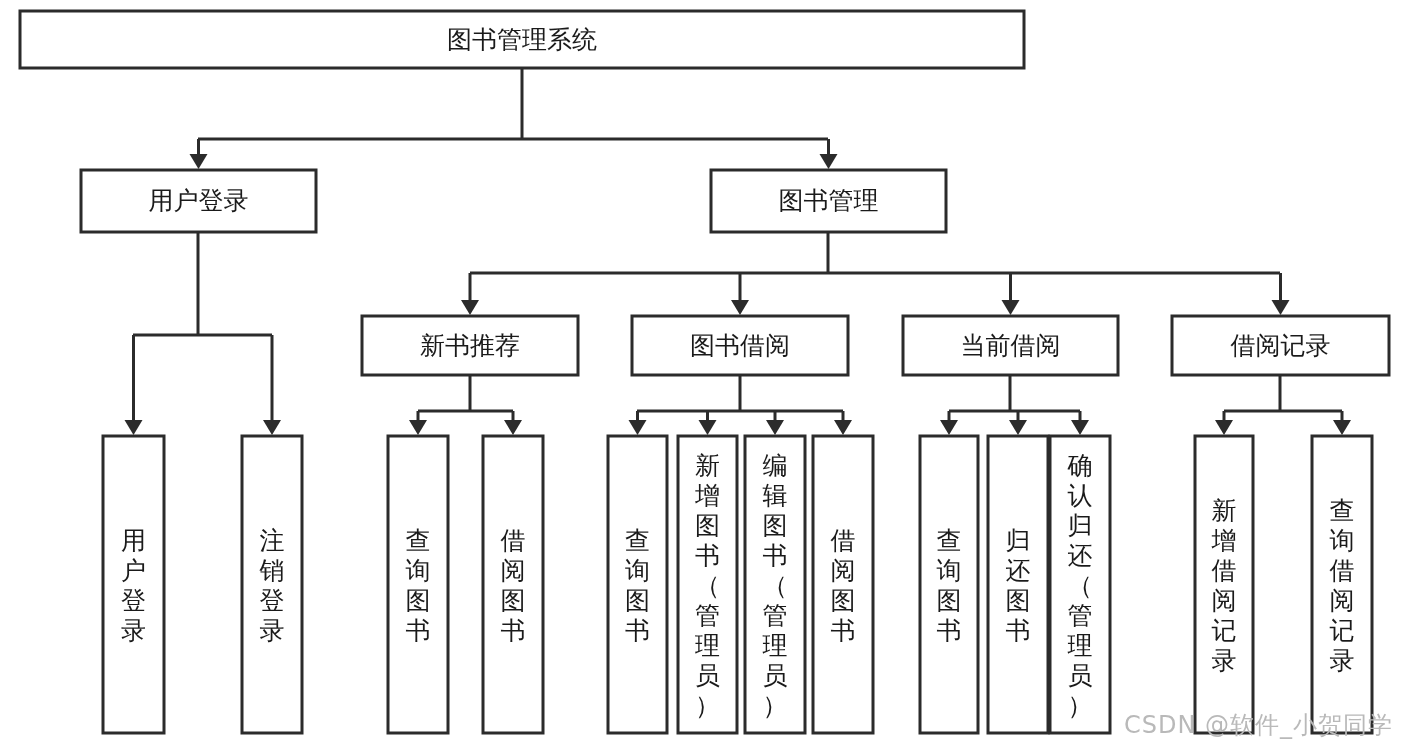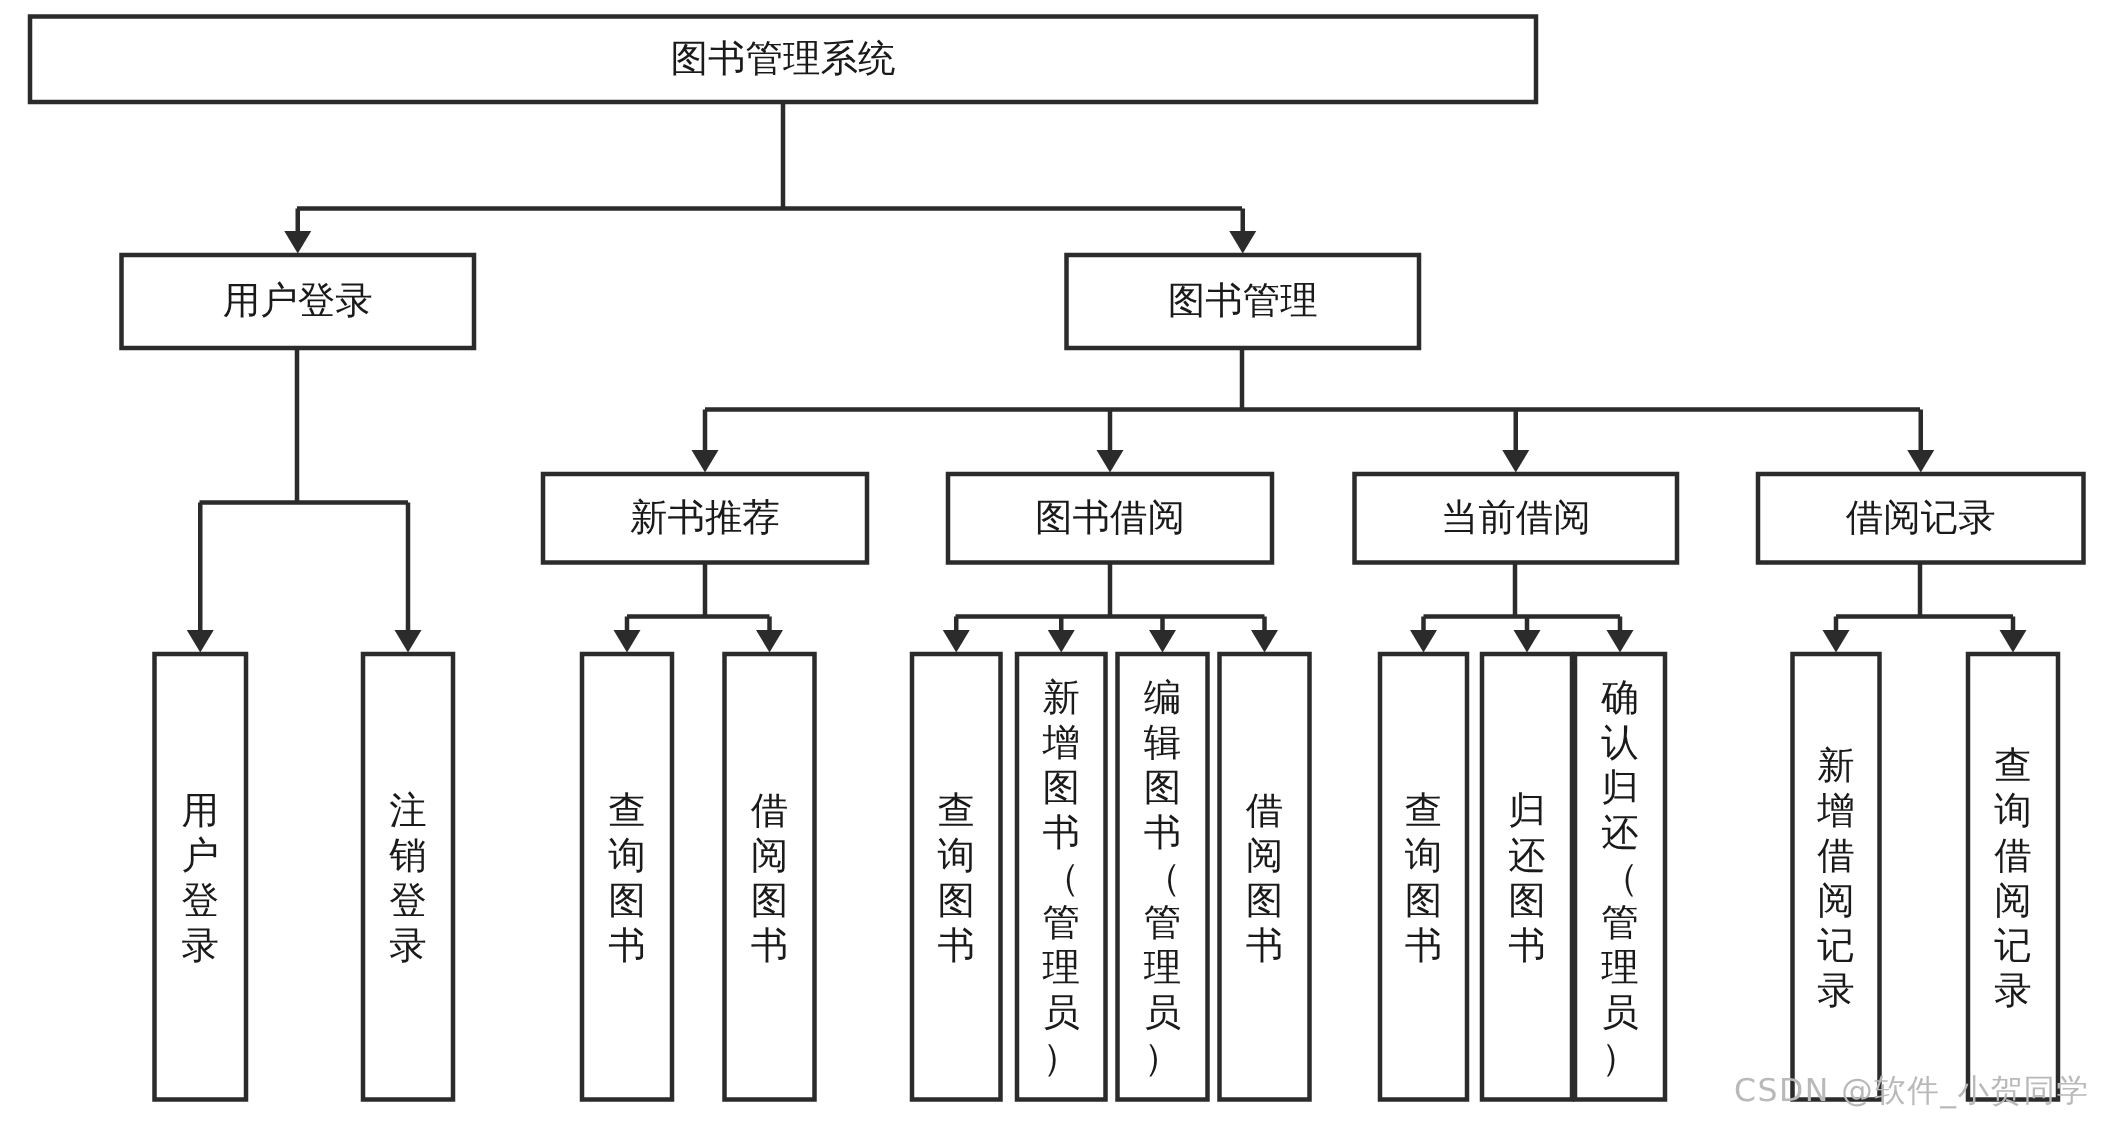--- a/index.html
+++ b/index.html
@@ -16,21 +16,21 @@
     font-family:"DejaVu Sans","Liberation Sans",sans-serif;
     font-size:25px;fill:#1a1a1a;text-anchor:middle;dominant-baseline:middle;
   }
   .node-label-v{
     font-family:"DejaVu Sans","Liberation Sans",sans-serif;
     font-size:25px;fill:#1a1a1a;text-anchor:middle;
   }
   .watermark{
     position:absolute;right:12px;bottom:6px;
     font-family:"DejaVu Sans","Liberation Sans",sans-serif;
-    font-size:21px;color:#b9b9b9;white-space:nowrap;letter-spacing:1px;margin-left:40px;
+    font-size:24px;color:#b9b9b9;white-space:nowrap;letter-spacing:1px;margin-left:40px;
   }
 </style>
 </head>
 <body>
 
 <div id="diagram-root">
 
   <svg id="tree" viewBox="0 0 1405 747">
     <g id="edges-layer">
         <line x1="522" y1="68" x2="522" y2="139" class="edge"></line>

